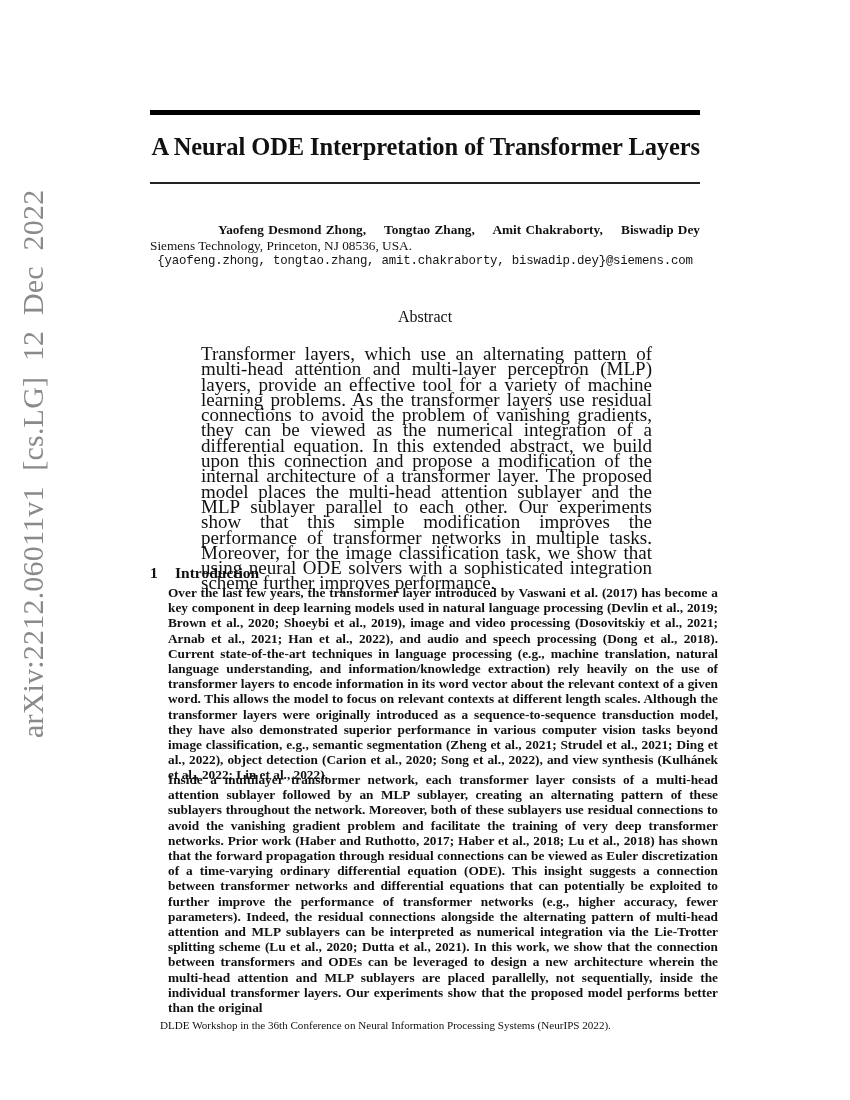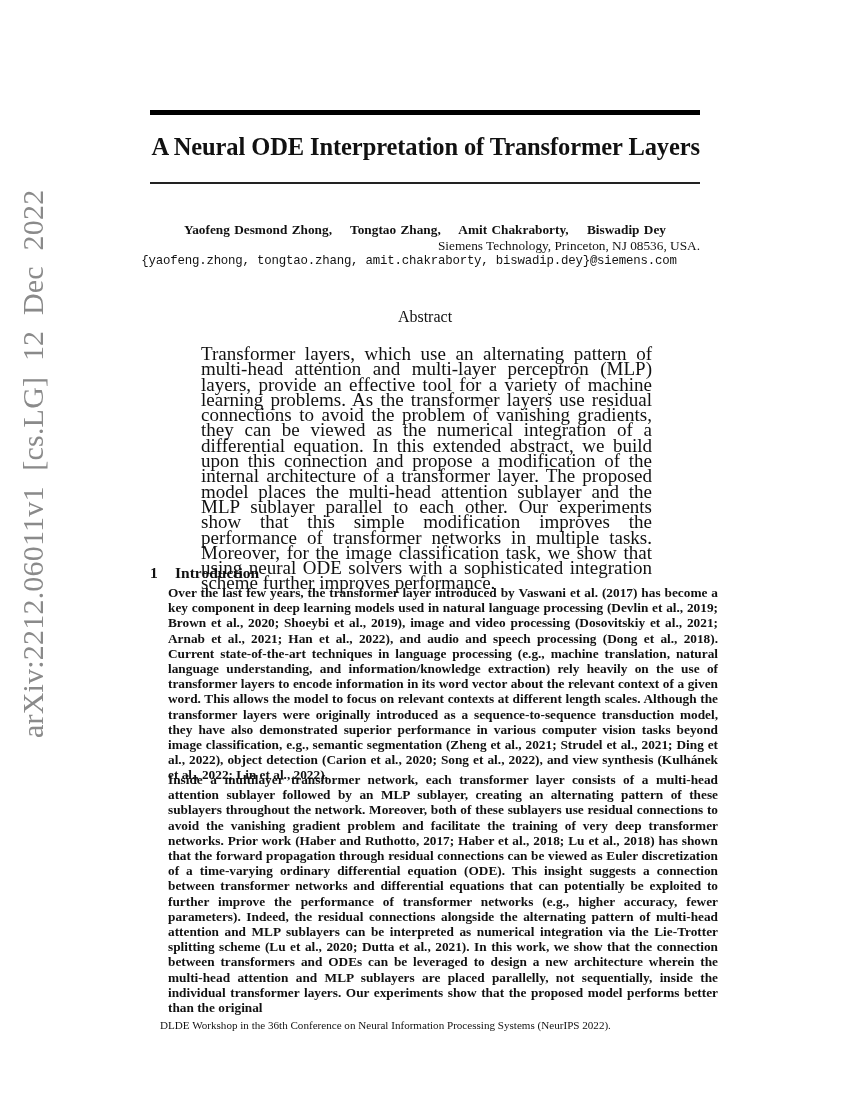--- a/index.html
+++ b/index.html
@@ -2,24 +2,24 @@
 <html><head>
   <meta charset="utf-8">
   <style>
     html, body { margin: 0; padding: 0; background: #ffffff; }
     body { width: 850px; height: 1100px; position: relative; overflow: hidden; font-family: "Liberation Serif", "DejaVu Serif", serif; color: #111; }
     .sidebar-stamp { position: absolute; left: 12px; top: 292px; width: 40px; height: 446px; }
     .sidebar-stamp span { position: absolute; left: 0; top: 0; transform-origin: 0 0; transform: translate(4px, 446px) rotate(-90deg); white-space: nowrap; font-family: "Liberation Serif", serif; font-size: 30px; color: #8a8a8a; letter-spacing: 0.2px; word-spacing: 8px; }
     .rule-top { position: absolute; left: 150px; top: 110px; width: 550px; height: 5px; background: #000; }
     .rule-bot { position: absolute; left: 150px; top: 182px; width: 550px; height: 2px; background: #222; }
     .title { position: absolute; left: 150px; top: 133px; width: 550px; text-align: right; font-weight: bold; font-size: 24.5px; letter-spacing: -0.1px; }
-    .authors { position: absolute; left: 150px; top: 222px; width: 550px; text-align: center; font-weight: bold; font-size: 13.3px; word-spacing: 1px; }
+    .authors { position: absolute; left: 150px; top: 222px; width: 550px; text-align: right; font-weight: bold; font-size: 13.3px; word-spacing: 1px; }
     .authors .sep { display: inline-block; width: 14px; }
-    .affil { position: absolute; left: 150px; top: 238px; width: 550px; text-align: right; font-size: 13.3px; }
-    .emails { position: absolute; left: 124px; top: 254px; width: 570px; text-align: center; font-family: "Liberation Mono", monospace; font-size: 12.4px; letter-spacing: -0.2px; }
+    .affil { position: absolute; left: 150px; top: 238px; width: 550px; text-align: left; font-size: 13.3px; }
+    .emails { position: absolute; left: 140px; top: 254px; width: 570px; text-align: center; font-family: "Liberation Mono", monospace; font-size: 12.4px; letter-spacing: -0.2px; }
     .abstract-title { position: absolute; left: 150px; top: 308px; width: 550px; text-align: center; font-weight: normal; font-size: 16px; }
     .abstract-body { position: absolute; left: 201px; top: 346px; width: 451px; font-size: 19px; line-height: 15.3px; text-align: justify; }
     .section-heading { position: absolute; left: 150px; top: 564px; font-weight: bold; font-size: 15.5px; }
     .section-heading .num { display: inline-block; width: 25px; }
     .para { position: absolute; left: 168px; width: 550px; font-size: 13.3px; line-height: 15.2px; text-align: justify; margin: 0; font-weight: bold; }
     .p1 { top: 585px; }
     .p2 { top: 772px; }
     .footnote { position: absolute; left: 160px; top: 1019px; font-size: 11.1px; }
   </style>
 </head>

